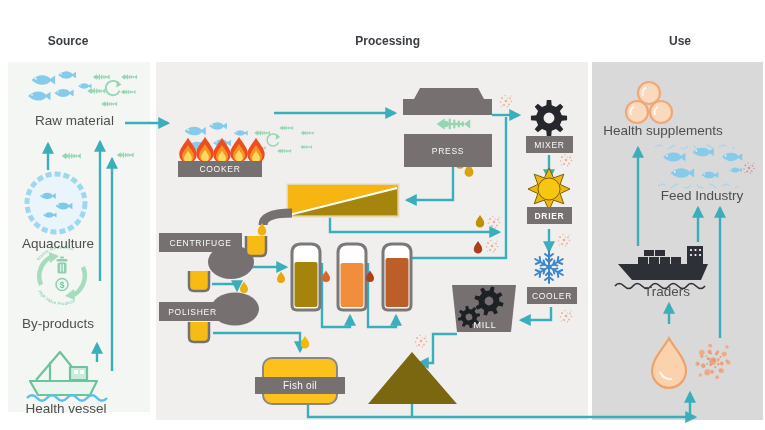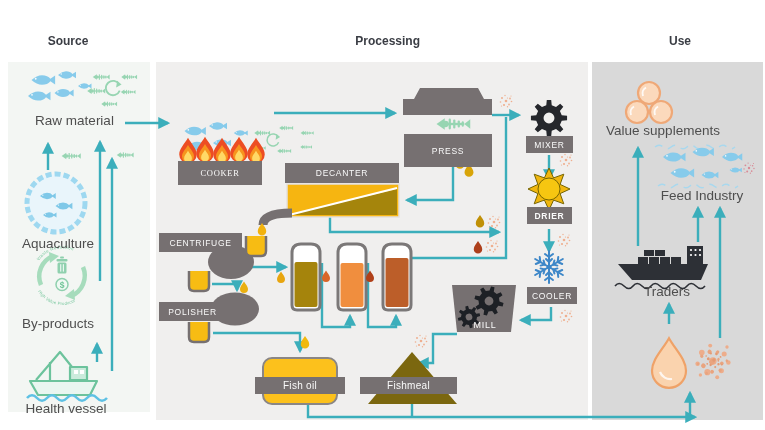--- a/index.html
+++ b/index.html
@@ -333,28 +333,26 @@
 
   <div class="hdr" style="left:18px;top:34px;width:100px;">Source</div>
   <div class="hdr" style="left:320px;top:34px;width:100px;text-align:right;">Processing</div>
   <div class="hdr" style="left:640px;top:34px;width:80px;">Use</div>
 
   <div class="lbl" style="left:15px;top:113px;width:119px;">Raw material</div>
   <div class="lbl" style="left:8px;top:236px;width:100px;">Aquaculture</div>
   <div class="lbl" style="left:8px;top:316px;width:100px;">By-products</div>
   <div class="lbl" style="left:5px;top:401px;width:122px;">Health vessel</div>
 
-  <div class="eq" style="left:178px;top:161px;width:84px;height:24px;font-family:Liberation Serif, serif;">COOKER</div>
+  <div class="eq" style="left:178px;top:161px;width:84px;height:16px;">COOKER</div>
   <div class="eq" style="left:404px;top:134px;width:88px;height:33px;">PRESS</div>
-  <div class="eq" style="left:285px;top:163px;width:114px;height:20px;">DECANTER</div>
   <div class="eq" style="left:159px;top:233px;width:83px;height:19px;">CENTRIFUGE</div>
   <div class="eq" style="left:159px;top:302px;width:67px;height:19px;">POLISHER</div>
   <div class="eq" style="left:526px;top:136px;width:47px;height:17px;">MIXER</div>
   <div class="eq" style="left:527px;top:207px;width:45px;height:17px;font-weight:bold;">DRIER</div>
   <div class="eq" style="left:527px;top:287px;width:50px;height:17px;">COOLER</div>
   <div class="eq clear" style="left:457px;top:318px;width:56px;height:14px;font-size:9px;">MILL</div>
   <div class="eq band" style="left:255px;top:377px;width:90px;height:17px;">Fish oil</div>
-  <div class="eq band" style="left:360px;top:377px;width:97px;height:17px;">Fishmeal</div>
-
-  <div class="lbl" style="left:588px;top:123px;width:150px;">Value supplements</div>
+
+  <div class="lbl" style="left:588px;top:123px;width:150px;">Health supplements</div>
   <div class="lbl" style="left:632px;top:188px;width:140px;">Feed Industry</div>
   <div class="lbl" style="left:617px;top:284px;width:100px;">Traders</div>
 </div>
 
 </body></html>

